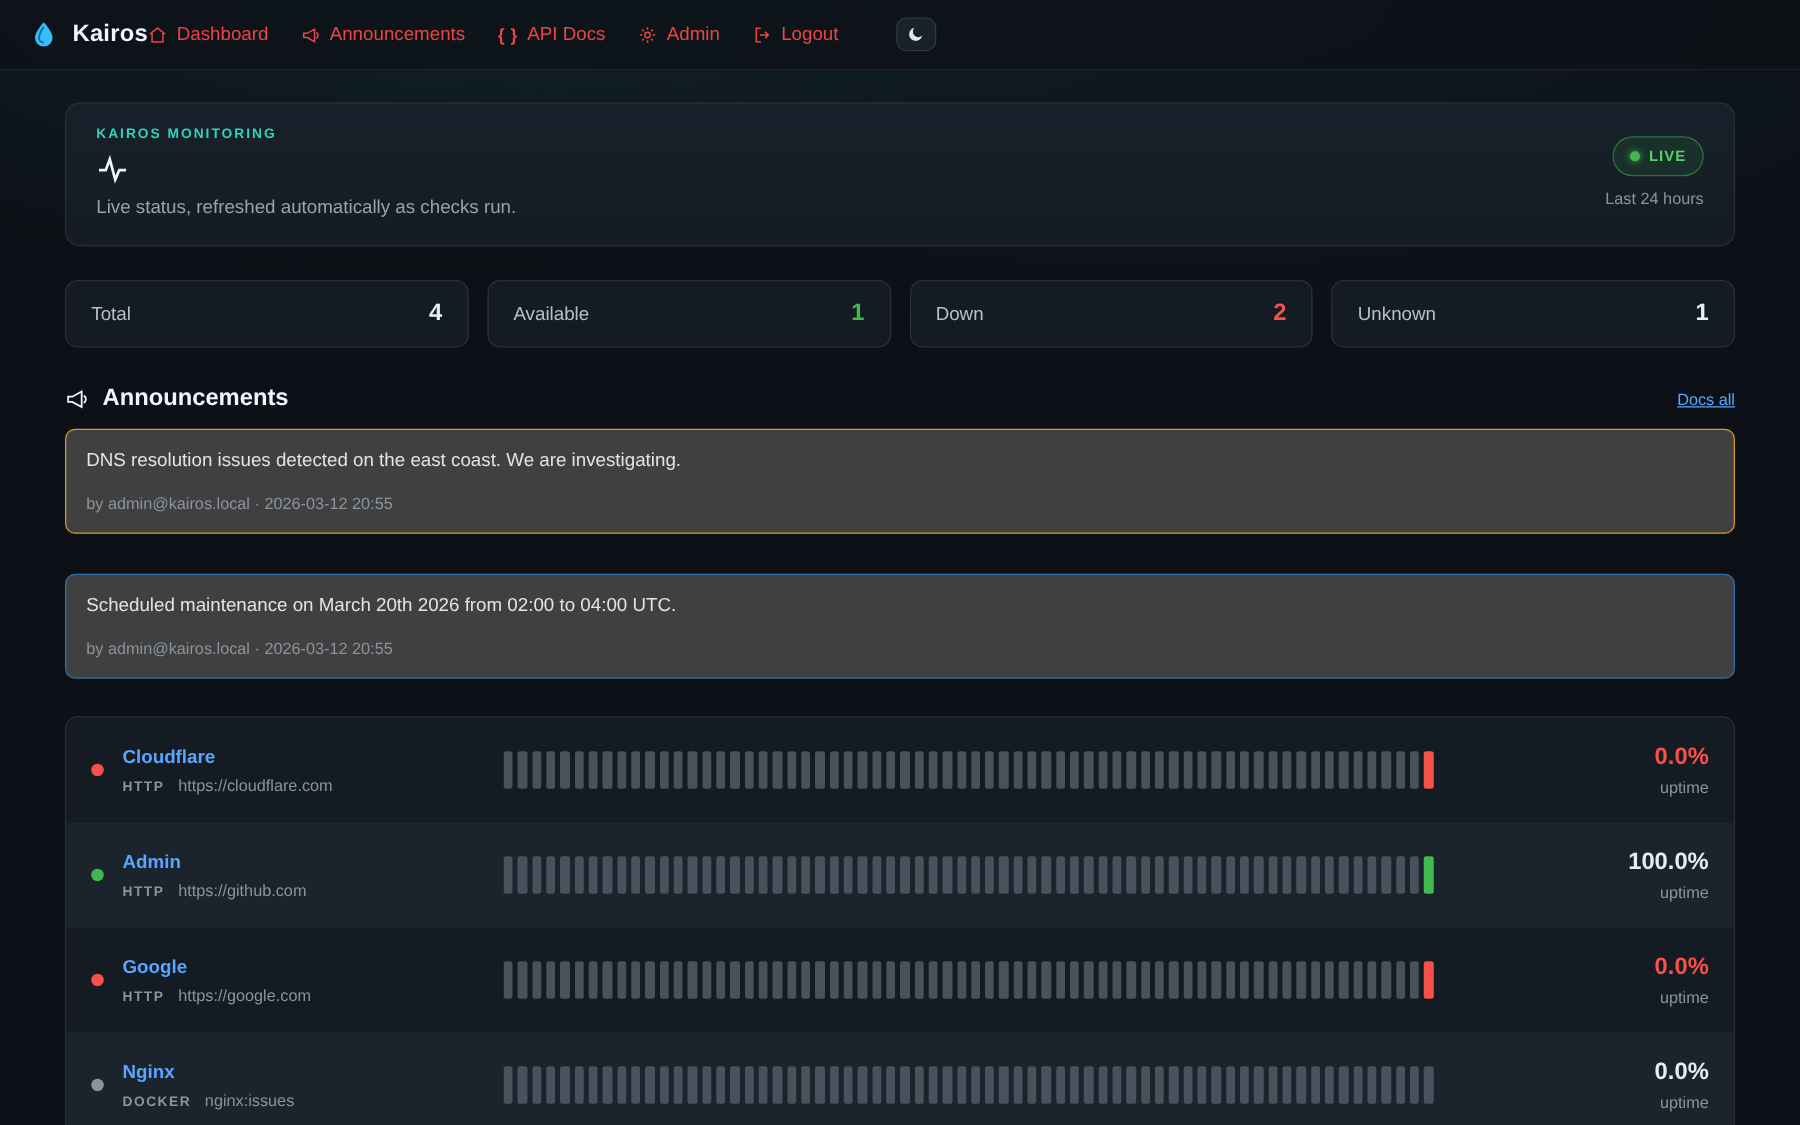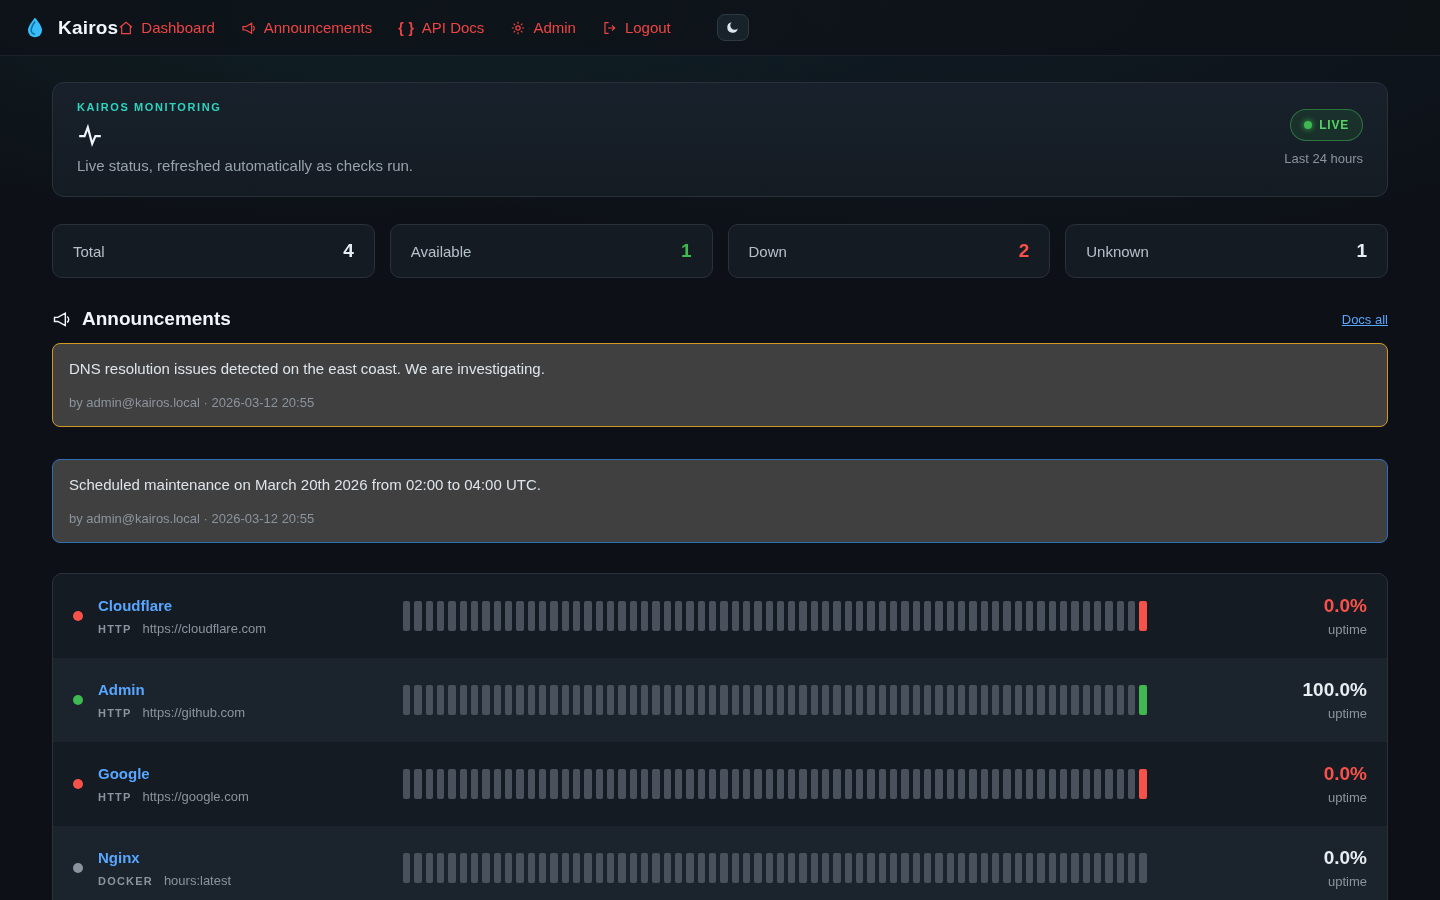--- a/index.html
+++ b/index.html
@@ -475,21 +475,21 @@
       </div>
     </div>
 
     <div class="svc-row">
       <div class="svc-info">
         <span class="status-dot dot-unknown"></span>
         <div>
           <a class="svc-name">Nginx</a>
           <div class="svc-sub">
             <span class="svc-type">DOCKER</span>
-            <span class="svc-target">hours:latest</span>
+            <span class="svc-target">nginx:issues</span>
           </div>
         </div>
       </div>
       <div class="bars">
           <div class="bar"></div>
           <div class="bar"></div>
           <div class="bar"></div>
           <div class="bar"></div>
           <div class="bar"></div>
           <div class="bar"></div>

